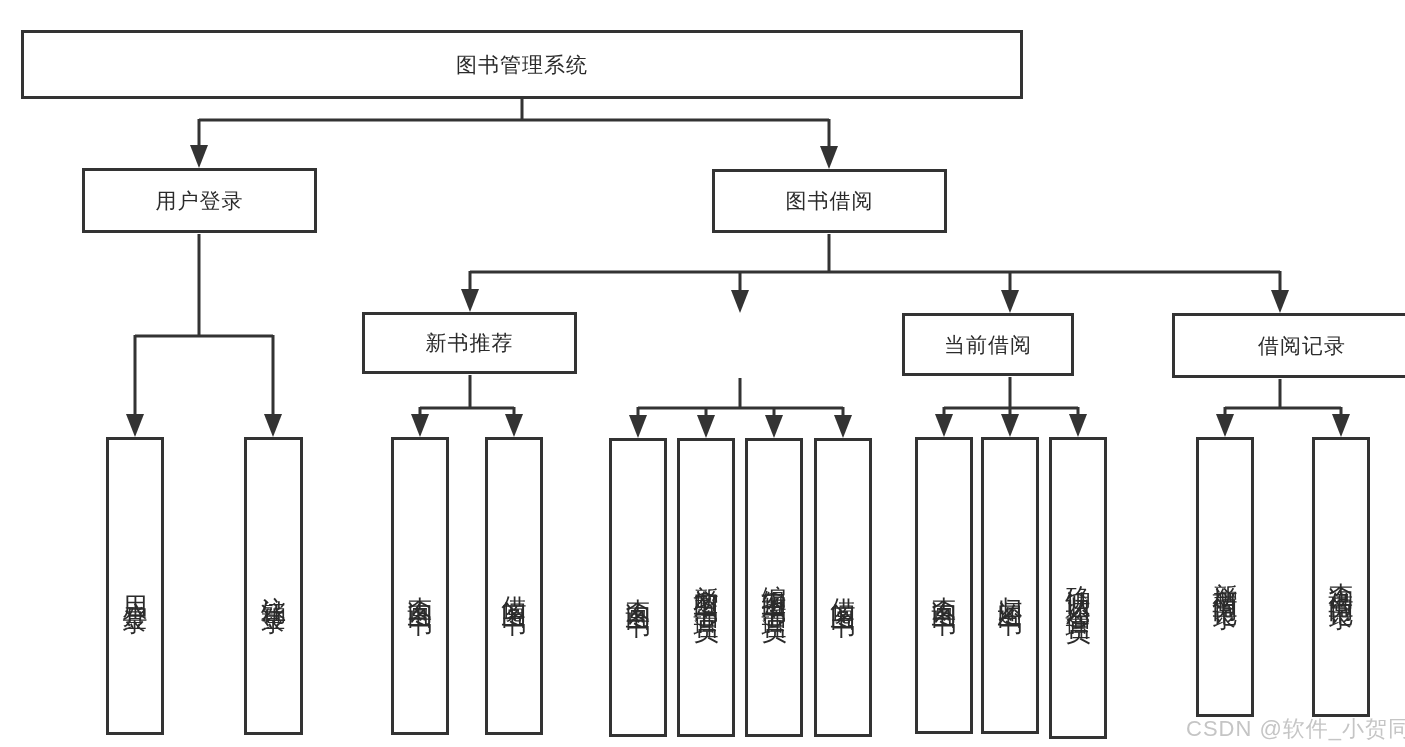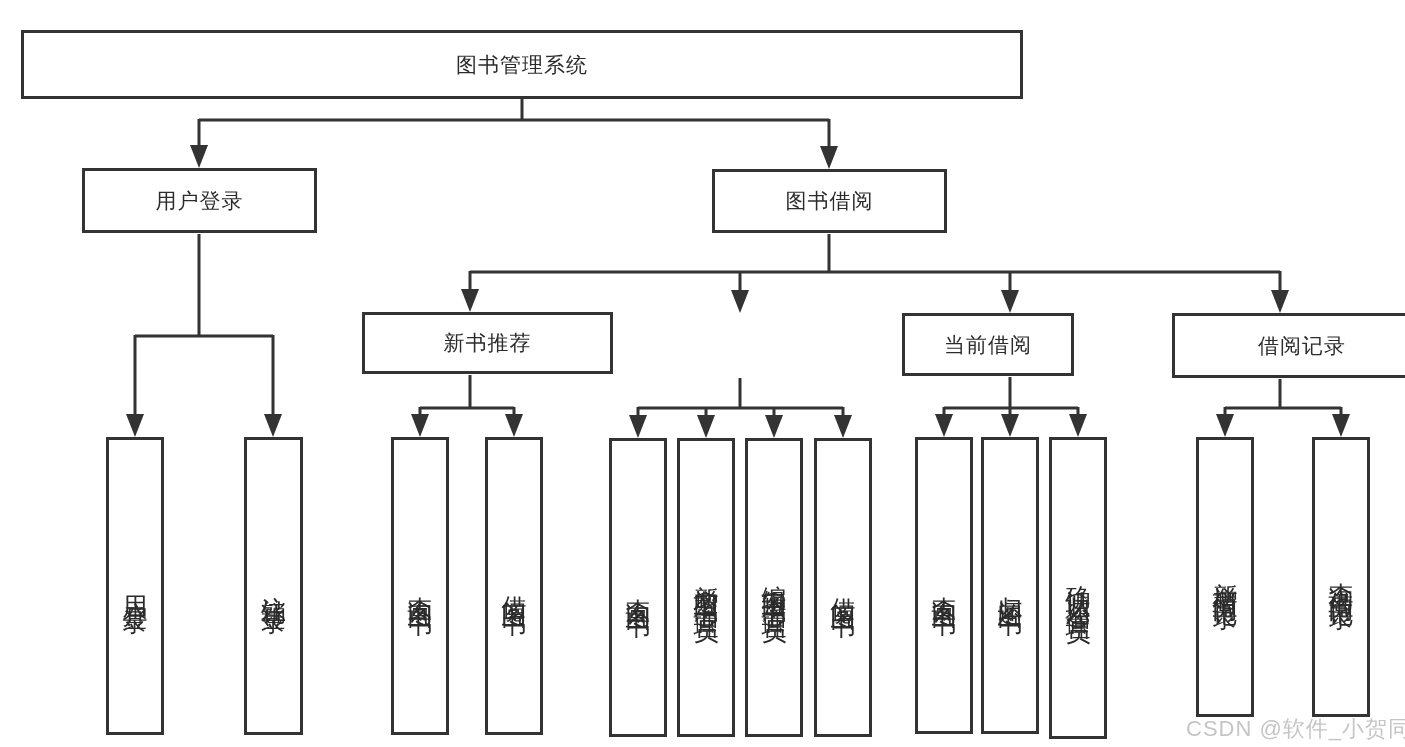--- a/index.html
+++ b/index.html
@@ -93,21 +93,21 @@
     <span class="hlabel">图书管理系统</span>
   </div>
 
   <div class="node" style="left:82px;top:168px;width:235px;height:65px">
     <span class="hlabel">用户登录</span>
   </div>
   <div class="node" style="left:712px;top:169px;width:235px;height:64px">
     <span class="hlabel">图书借阅</span>
   </div>
 
-  <div class="node" style="left:362px;top:312px;width:251px;height:62px">
+  <div class="node" style="left:362px;top:312px;width:215px;height:62px">
     <span class="hlabel">新书推荐</span>
   </div>
   <div class="node" style="left:902px;top:313px;width:172px;height:63px">
     <span class="hlabel">当前借阅</span>
   </div>
   <div class="node" style="left:1172px;top:313px;width:260px;height:65px">
     <span class="hlabel">借阅记录</span>
   </div>
 
   <div class="node leaf" style="left:106px;top:437px;width:58px;height:298px">

